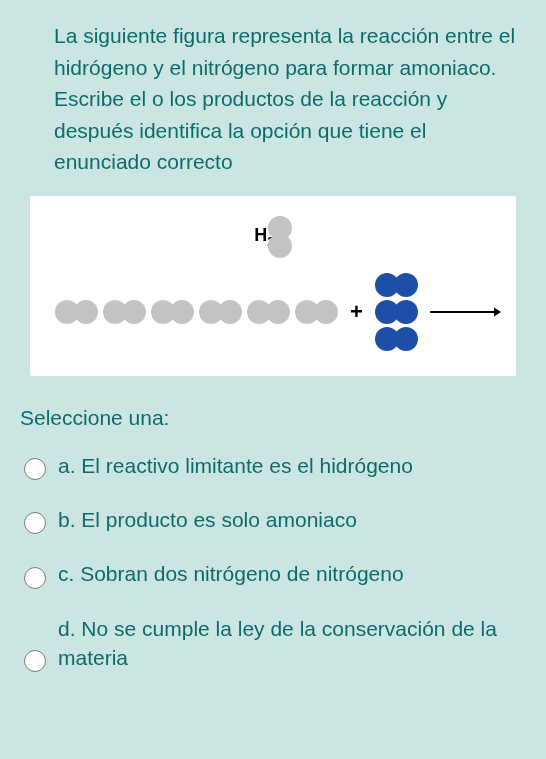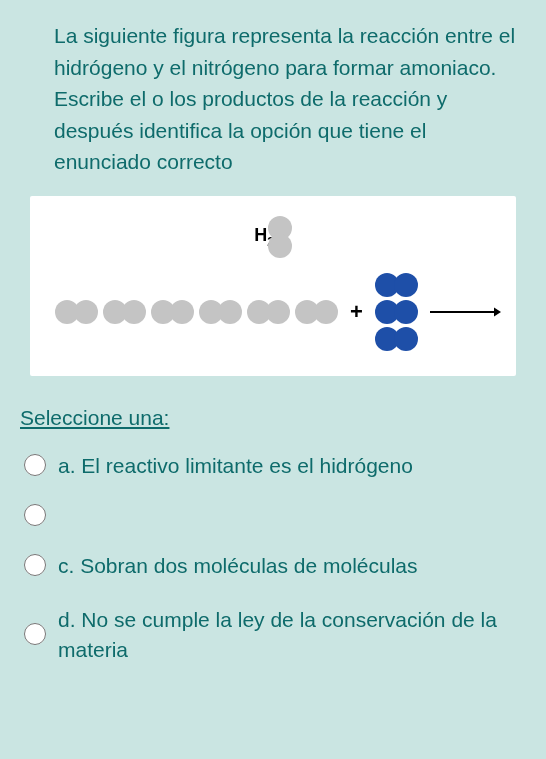--- a/index.html
+++ b/index.html
@@ -63,25 +63,24 @@
     .h2-mol .circle + .circle { margin-left: -5px; }
     .plus { font-size: 22px; font-weight: bold; color: #000; }
     .n2-group { display: flex; flex-direction: column; gap: 3px; }
     .n2-mol { display: flex; }
     .n2-mol .circle + .circle { margin-left: -5px; }
     .arrow-svg { width: 80px; height: 12px; }
     .select-prompt {
       font-size: 21px;
       color: #0e6b6b;
       margin-bottom: 18px;
-      text-decoration: underline;
     }
     .option {
       display: flex;
-      align-items: center;
+      align-items: flex-end;
       gap: 12px;
       margin-bottom: 22px;
       padding-left: 4px;
     }
     .option input[type="radio"] {
       width: 22px;
       height: 22px;
       margin-top: 2px;
       accent-color: #0e6b6b;
       flex-shrink: 0;
@@ -160,23 +159,24 @@
 
 <div class="select-prompt">Seleccione una:</div>
 
 <div class="option">
   <input type="radio" name="answer" style="">
   <span class="option-label"><span>a.</span> <span>El reactivo limitante es el hidrógeno</span></span>
 </div>
 
 <div class="option">
   <input type="radio" name="answer" style="">
+  <span class="option-label"><span>b.</span> <span>El producto es solo amoniaco</span></span>
 </div>
 
 <div class="option">
   <input type="radio" name="answer" style="">
-  <span class="option-label"><span>c.</span> <span>Sobran dos moléculas de moléculas</span></span>
+  <span class="option-label"><span>c.</span> <span>Sobran dos nitrógeno de nitrógeno</span></span>
 </div>
 
 <div class="option">
   <input type="radio" name="answer" style="">
   <span class="option-label"><span>d.</span> <span>No se cumple la ley de la conservación de la materia</span></span>
 </div>
 
 </body></html>

